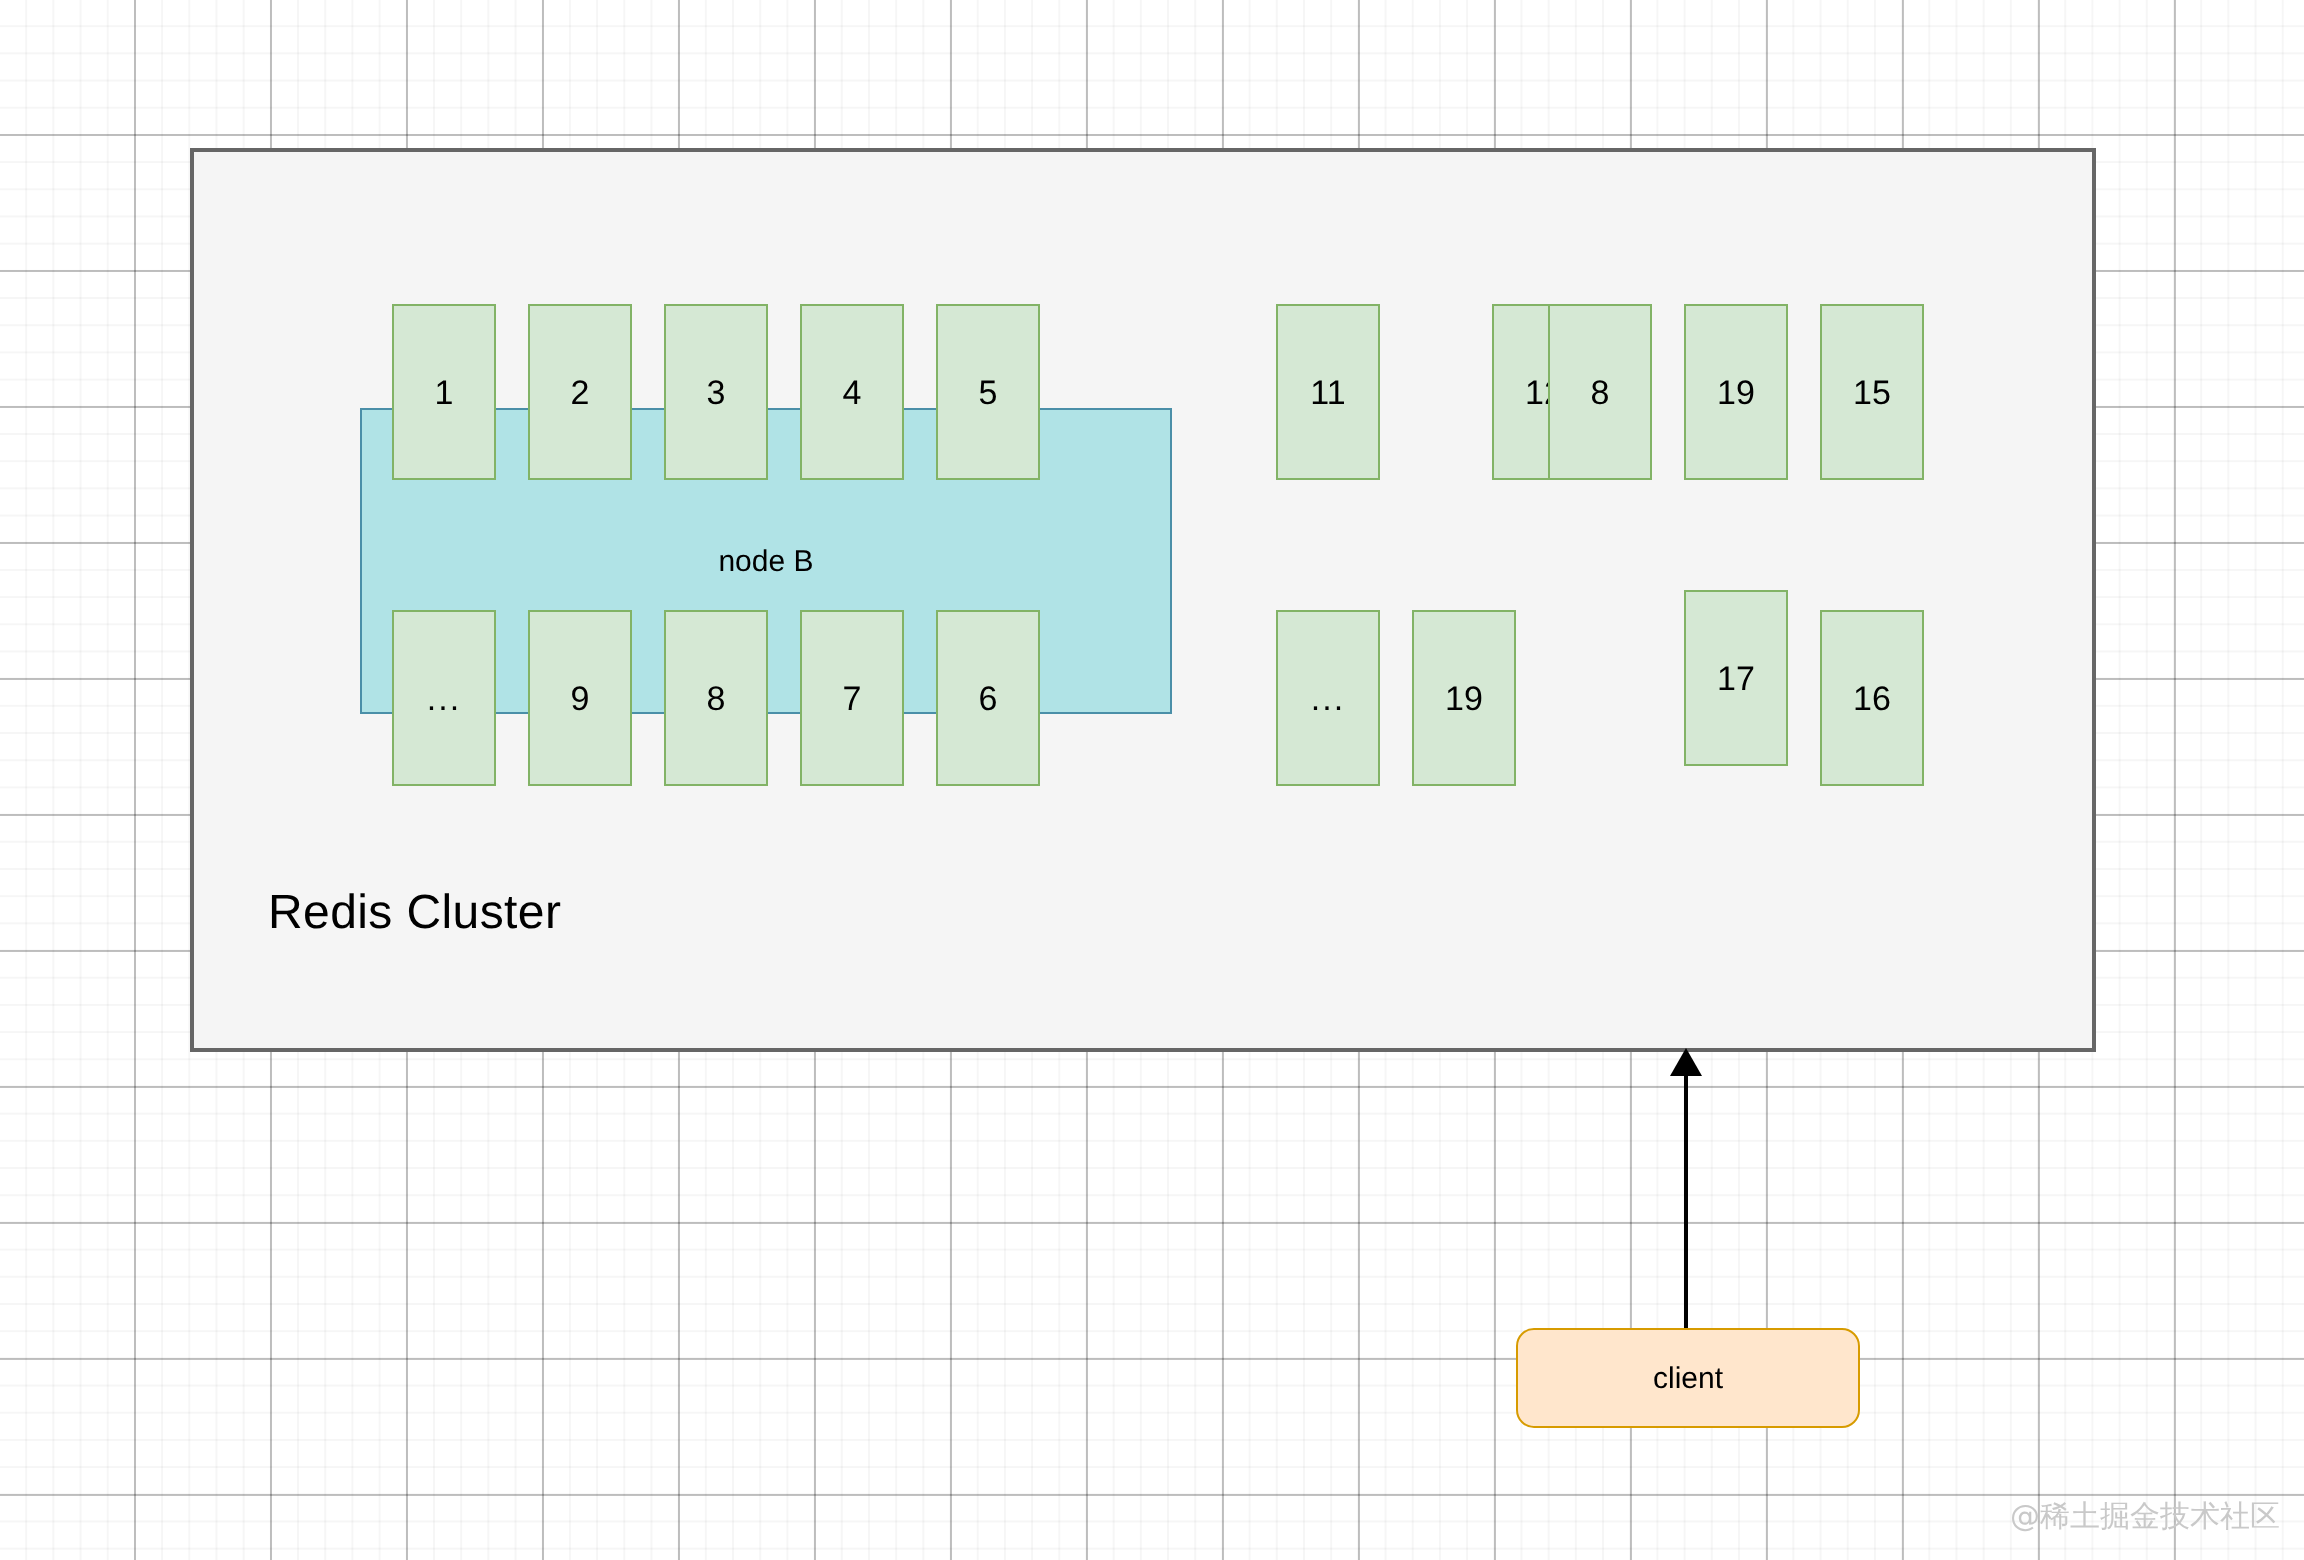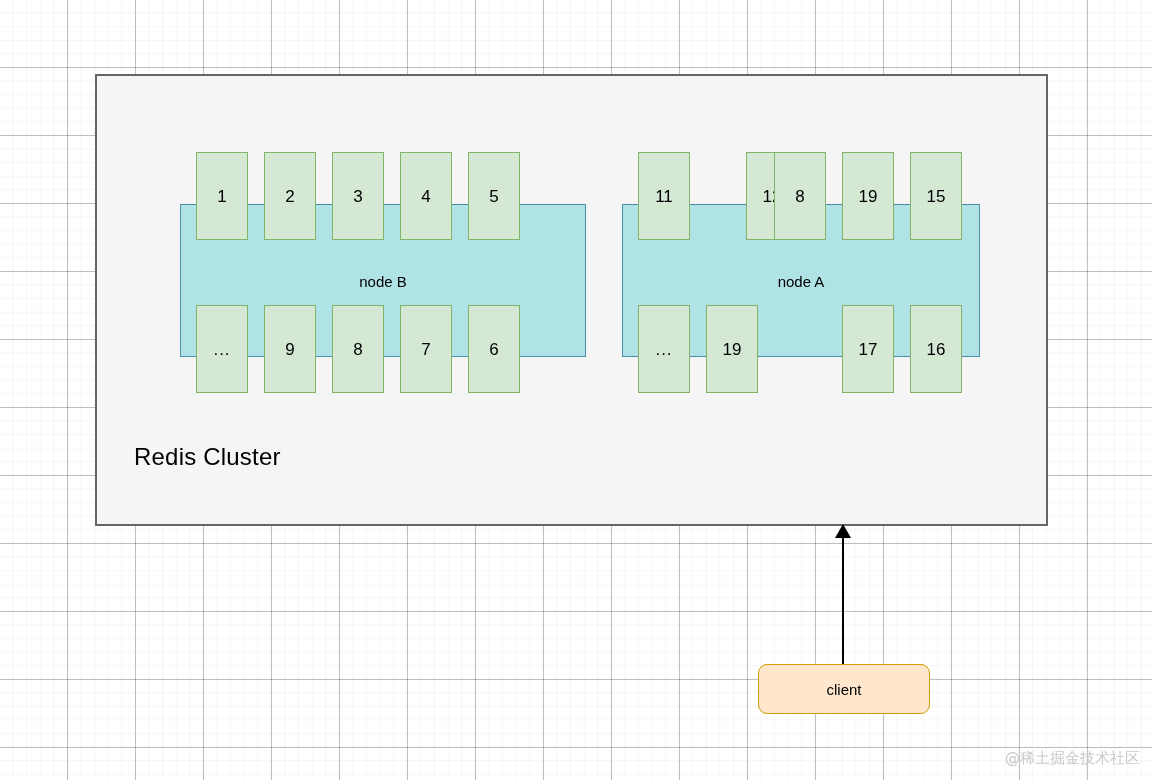--- a/index.html
+++ b/index.html
@@ -174,23 +174,20 @@
   <div class="slot" style="left:332px; top:305px;">
     <span class="slot-label">8</span>
   </div>
   <div class="slot" style="left:400px; top:305px;">
     <span class="slot-label">7</span>
   </div>
   <div class="slot" style="left:468px; top:305px;">
     <span class="slot-label">6</span>
   </div>
 
-  <div class="node-box" style="left:622px; top:204px; width:358px; height:153px;">
-    <div class="node-label">node A</div>
-  </div>
 
   <div class="slot" style="left:638px; top:152px;">
     <span class="slot-label">11</span>
   </div>
   <div class="slot" style="left:746px; top:152px;">
     <span class="slot-label">12</span>
   </div>
   <div class="slot" style="left:774px; top:152px;">
     <span class="slot-label">8</span>
   </div>
@@ -200,21 +197,21 @@
   <div class="slot" style="left:910px; top:152px;">
     <span class="slot-label">15</span>
   </div>
 
   <div class="slot ellipsis" style="left:638px; top:305px;">
     <span class="slot-label">...</span>
   </div>
   <div class="slot" style="left:706px; top:305px;">
     <span class="slot-label">19</span>
   </div>
-  <div class="slot" style="left:842px; top:305px;">
+  <div class="slot" style="left:842px; top:295px;">
     <span class="slot-label">17</span>
   </div>
   <div class="slot" style="left:910px; top:305px;">
     <span class="slot-label">16</span>
   </div>
 
   <div class="cluster-label">Redis Cluster</div>
 
   <div class="arrow-line"></div>
   <div class="arrow-head"></div>

